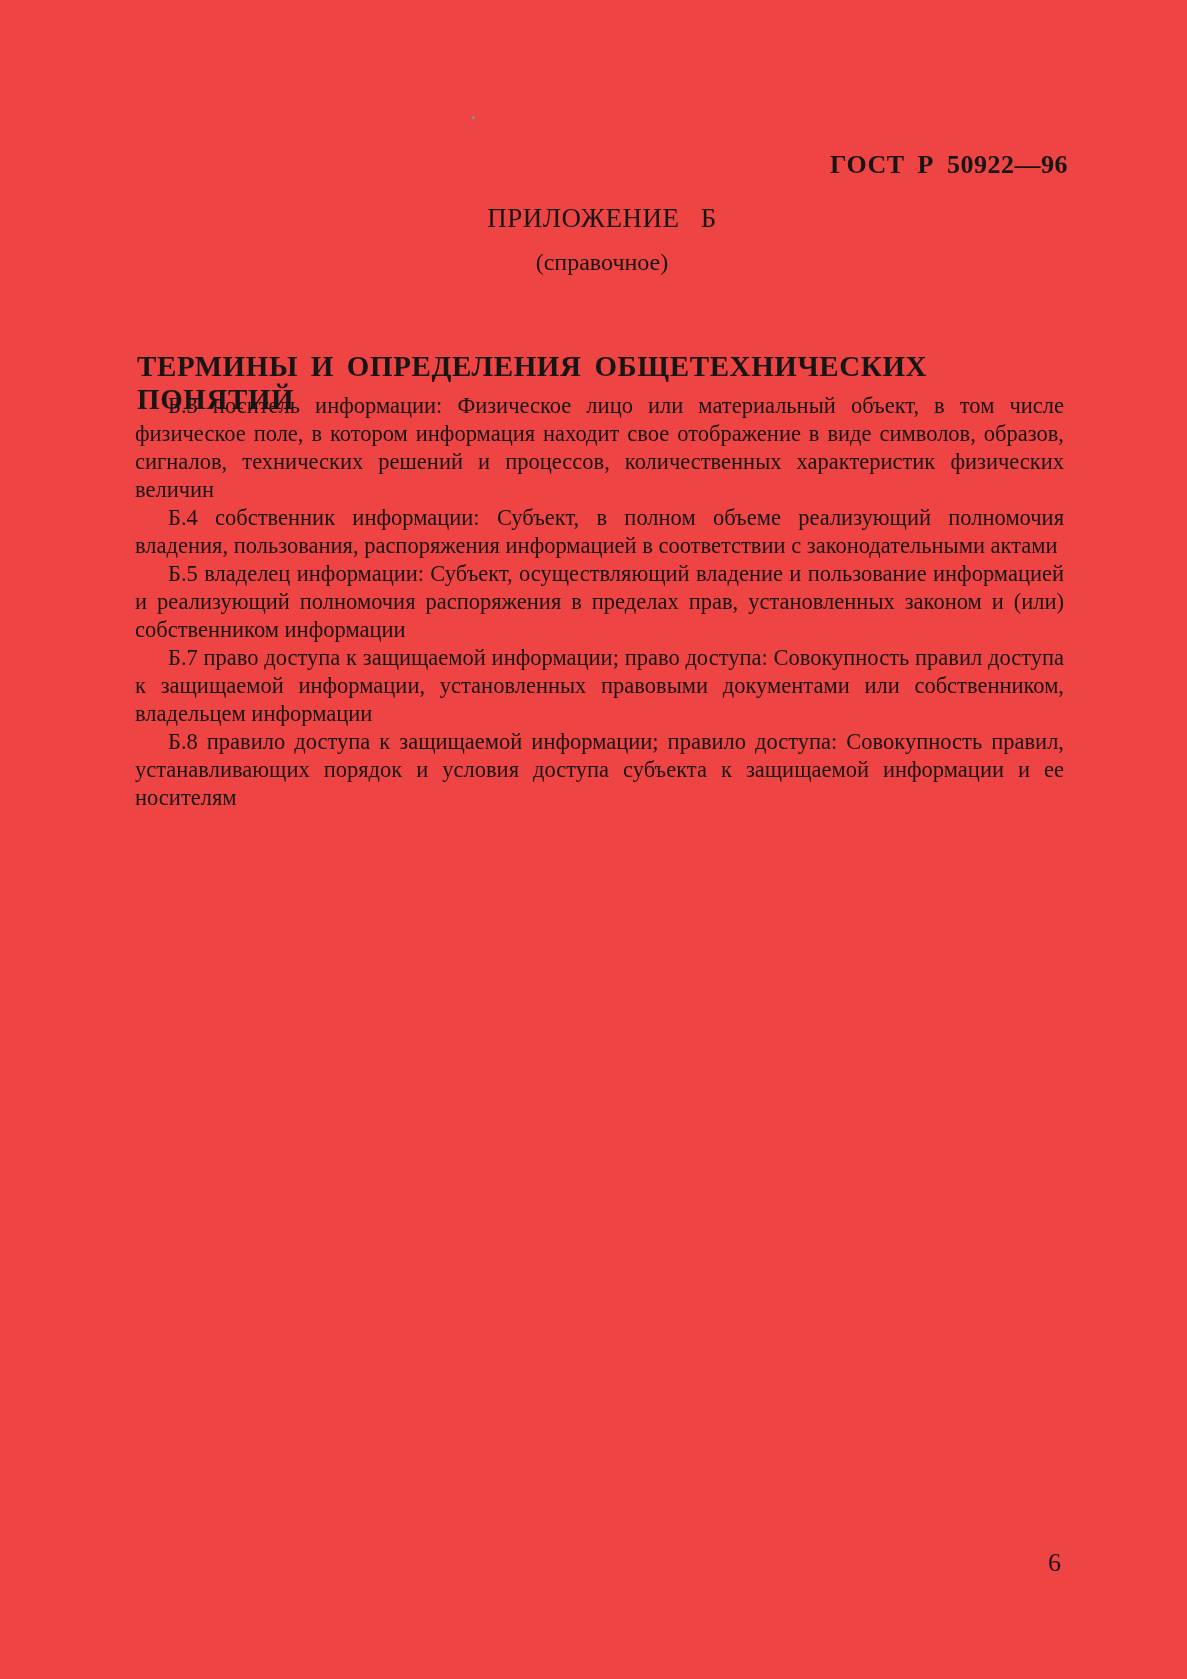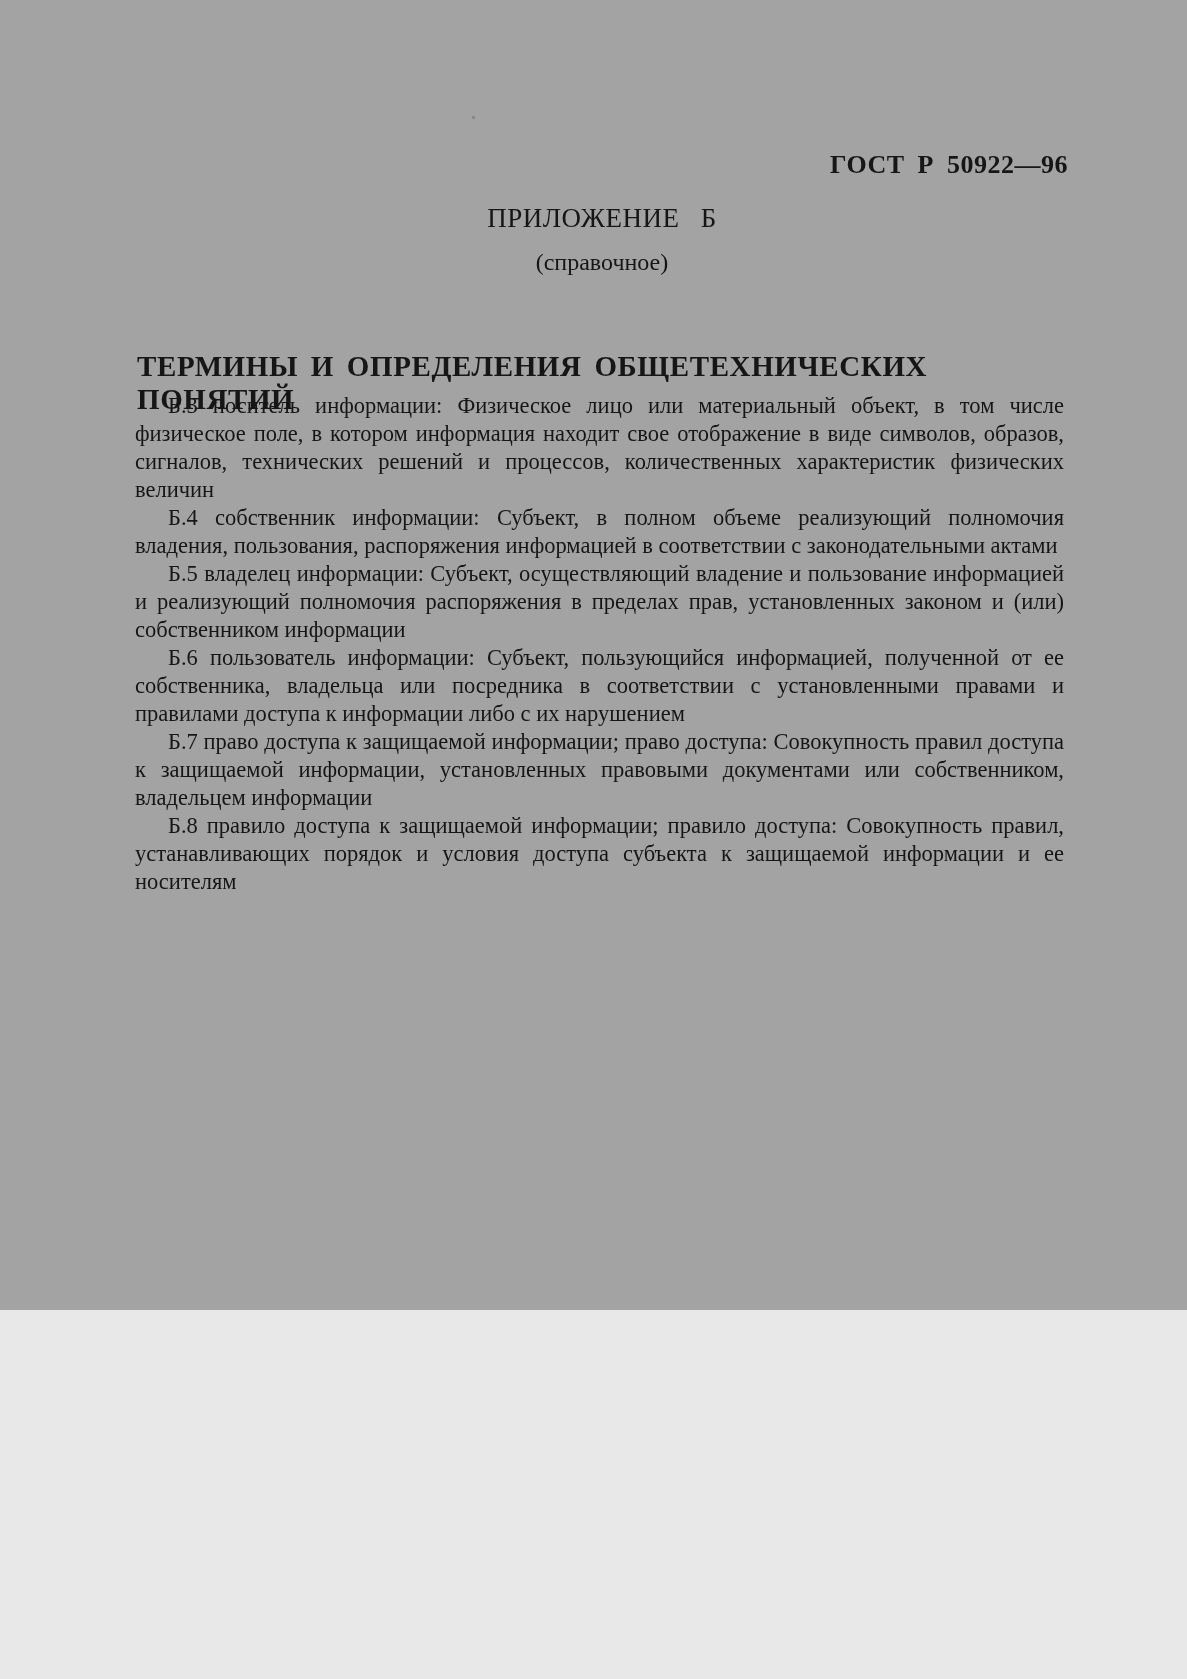--- a/index.html
+++ b/index.html
@@ -3,23 +3,23 @@
 <meta charset="utf-8">
 <style>
   html, body {
     margin: 0;
     padding: 0;
     background: #e8e8e8;
   }
   .page {
     position: relative;
     width: 1187px;
-    height: 1310px;
+    height: 1679px;
     margin: 0 auto;
-    background: #a3a3a3;
+    background: #ef4444;
     color: #161616;
     font-family: "Liberation Serif", "DejaVu Serif", serif;
     overflow: hidden;
   }
   .std-code {
     position: absolute;
     top: 150px;
     right: 119px;
     font-size: 26px;
     font-weight: bold;
@@ -96,20 +96,19 @@
     <div class="appendix-label">ПРИЛОЖЕНИЕ Б</div>
     <div class="appendix-note">(справочное)</div>
   </div>
 
   <div class="section-title">ТЕРМИНЫ И ОПРЕДЕЛЕНИЯ ОБЩЕТЕХНИЧЕСКИХ ПОНЯТИЙ</div>
 
   <div class="terms">
     <p>Б.3 носитель информации: Физическое лицо или материальный объект, в том числе физическое поле, в котором информация находит свое отображение в виде символов, образов, сигналов, технических решений и процессов, количественных характеристик физических величин</p>
     <p>Б.4 собственник информации: Субъект, в полном объеме реализующий полномочия владения, пользования, распоряжения информацией в соответствии с законодательными актами</p>
     <p>Б.5 владелец информации: Субъект, осуществляющий владение и пользование информацией и реализующий полномочия распоряжения в пределах прав, установленных законом и (или) собственником информации</p>
-    <p>Б.6 пользователь информации: Субъект, пользующийся информацией, полученной от ее собственника, владельца или посредника в соответствии с установленными правами и правилами доступа к информации либо с их нарушением</p>
     <p>Б.7 право доступа к защищаемой информации; право доступа: Совокупность правил доступа к защищаемой информации, установленных правовыми документами или собственником, владельцем информации</p>
     <p>Б.8 правило доступа к защищаемой информации; правило доступа: Совокупность правил, устанавливающих порядок и условия доступа субъекта к защищаемой информации и ее носителям</p>
   </div>
 
   <div class="page-number">6</div>
 
 </div>
 
 </body></html>

